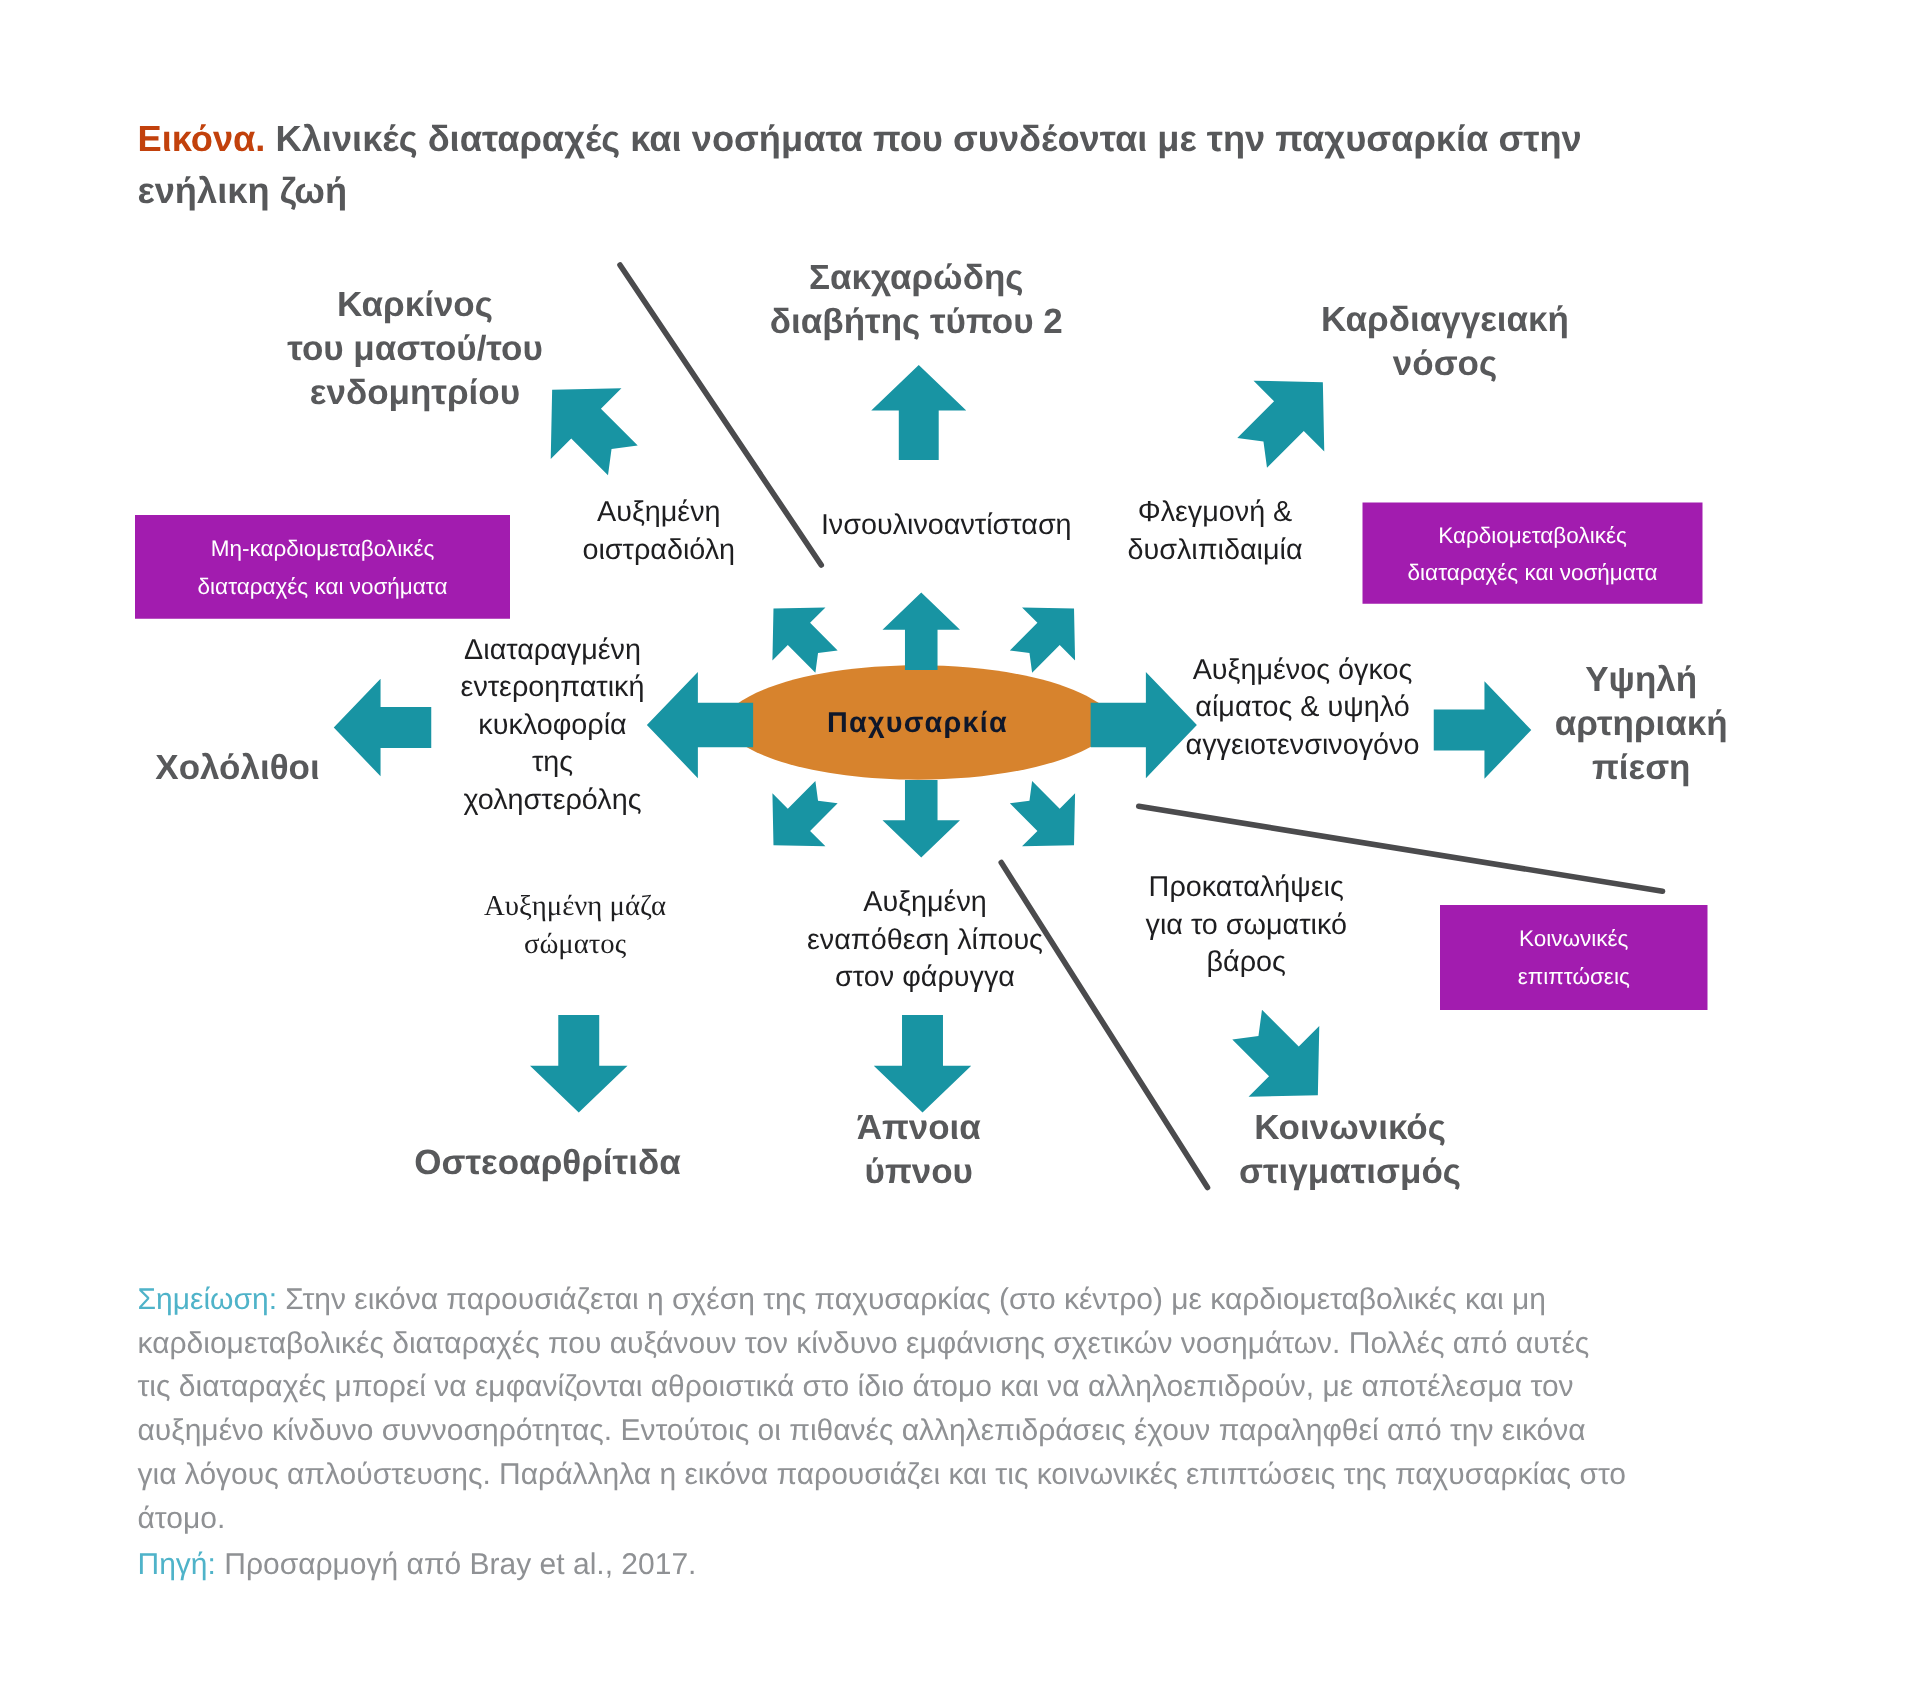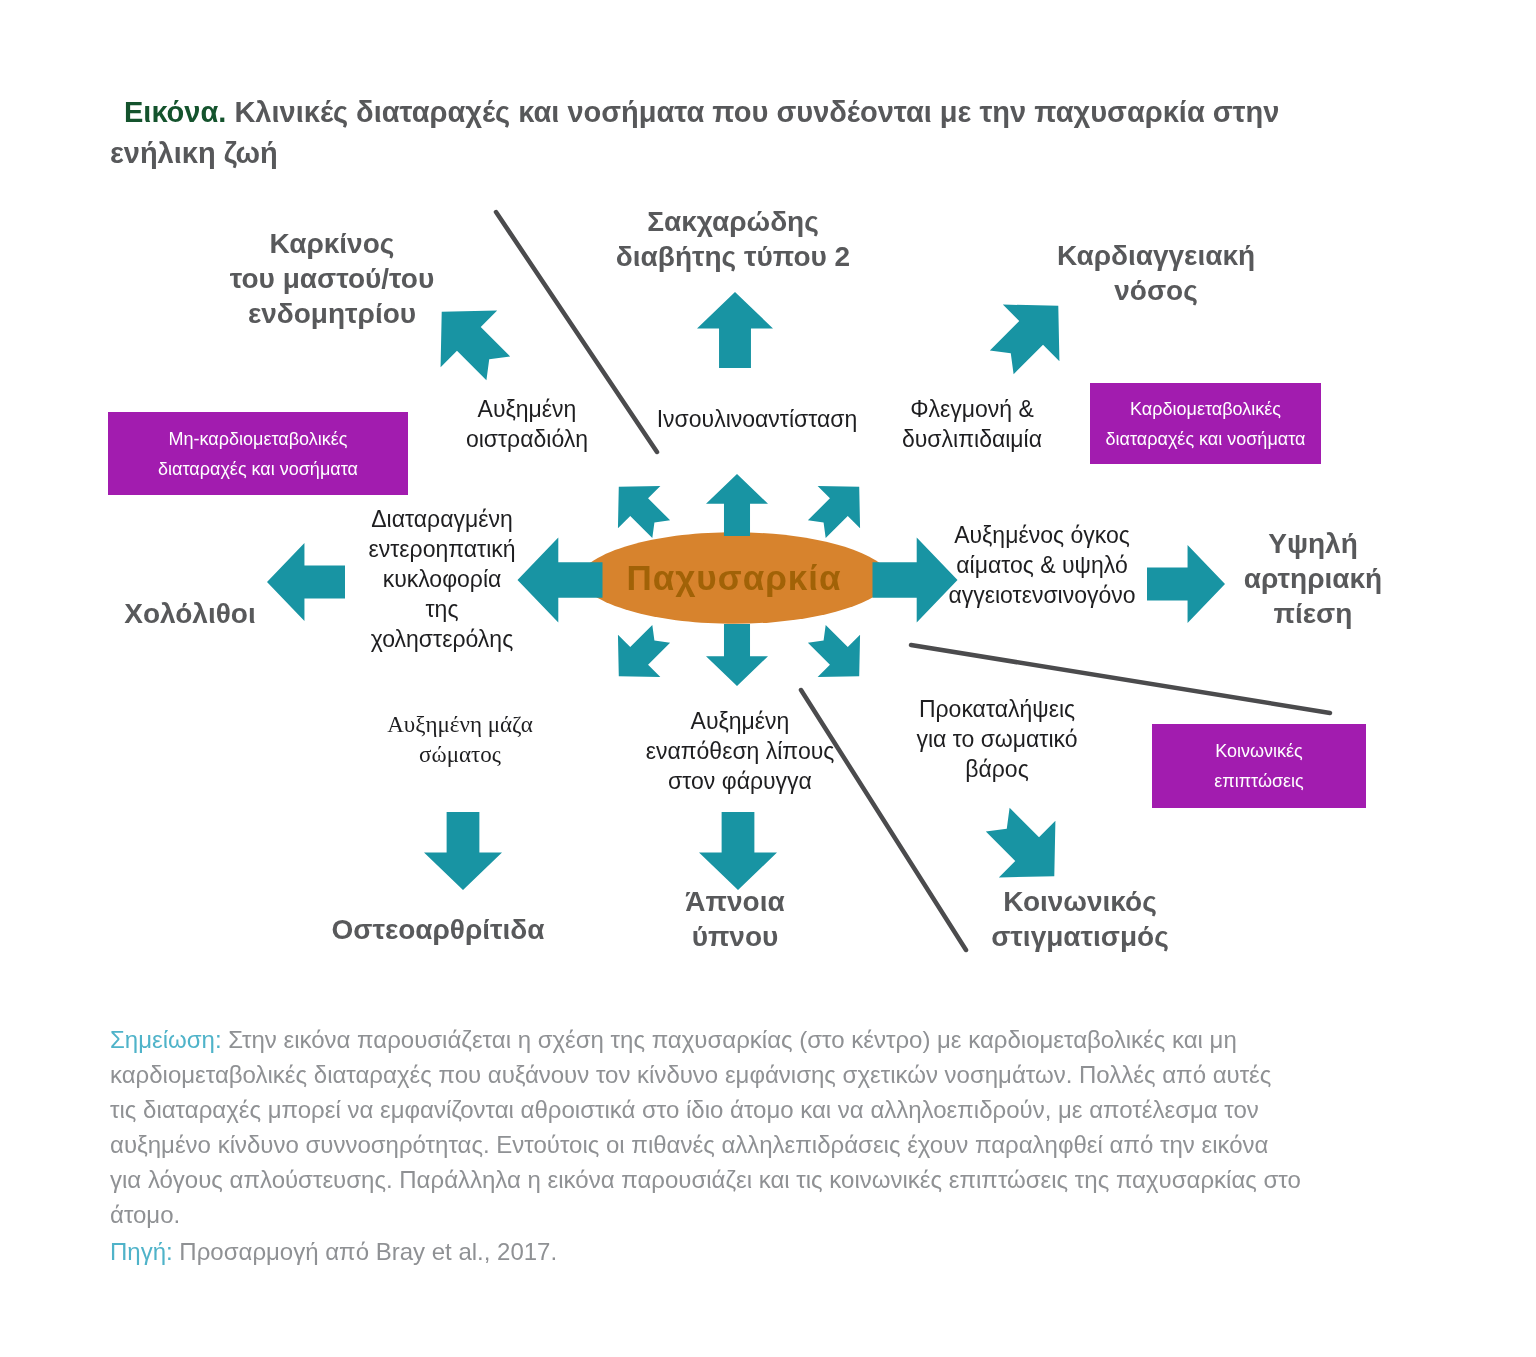--- a/index.html
+++ b/index.html
@@ -11,21 +11,21 @@
     overflow:hidden;
   }
   svg.layer{position:absolute;left:0;top:0;}
 
   
   .title{
     position:absolute;left:110px;top:92px;width:1200px;margin:0;
     font-size:29px;font-weight:bold;color:#57585A;line-height:41px;
     white-space:pre-line;
   }
-  .title-accent{color:#14532d;margin-left:14px;}
+  .title-accent{color:#c2410c;}
 
   
   .outcome{
     position:absolute;transform:translateX(-50%);
     color:#58595B;font-weight:bold;font-size:28px;line-height:35px;
     text-align:center;white-space:pre-line;
   }
   #o-cancer{left:332px;top:226px;}
   #o-diabetes{left:733px;top:204px;}
   #o-cvd{left:1156px;top:238px;}
@@ -50,27 +50,27 @@
   #m-fat{left:740px;top:706px;}
   #m-bias{left:997px;top:694px;}
 
   
   .region-box{
     position:absolute;background:#a21caf;color:#ffffff;
     font-size:18px;line-height:30px;text-align:center;white-space:pre-line;
     display:flex;align-items:center;justify-content:center;
   }
   #box-noncardio{left:108px;top:412px;width:300px;height:83px;}
-  #box-cardio{left:1090px;top:383px;width:231px;height:81px;}
+  #box-cardio{left:1090px;top:402px;width:272px;height:81px;}
   #box-social{left:1152px;top:724px;width:214px;height:84px;}
 
   
   .center-label{
     position:absolute;left:734px;top:578px;transform:translate(-50%,-50%);
-    color:#a16207;font-size:35px;font-weight:bold;letter-spacing:1px;
+    color:#0f172a;font-size:23px;font-weight:bold;letter-spacing:1px;
   }
 
   
   .note{
     position:absolute;left:110px;top:1022px;width:1320px;margin:0;
     font-size:24px;line-height:35px;color:#8F9194;white-space:pre-line;
   }
   .note-accent{color:#4FB3C9;}
   .source{
     position:absolute;left:110px;top:1238px;width:900px;margin:0;

